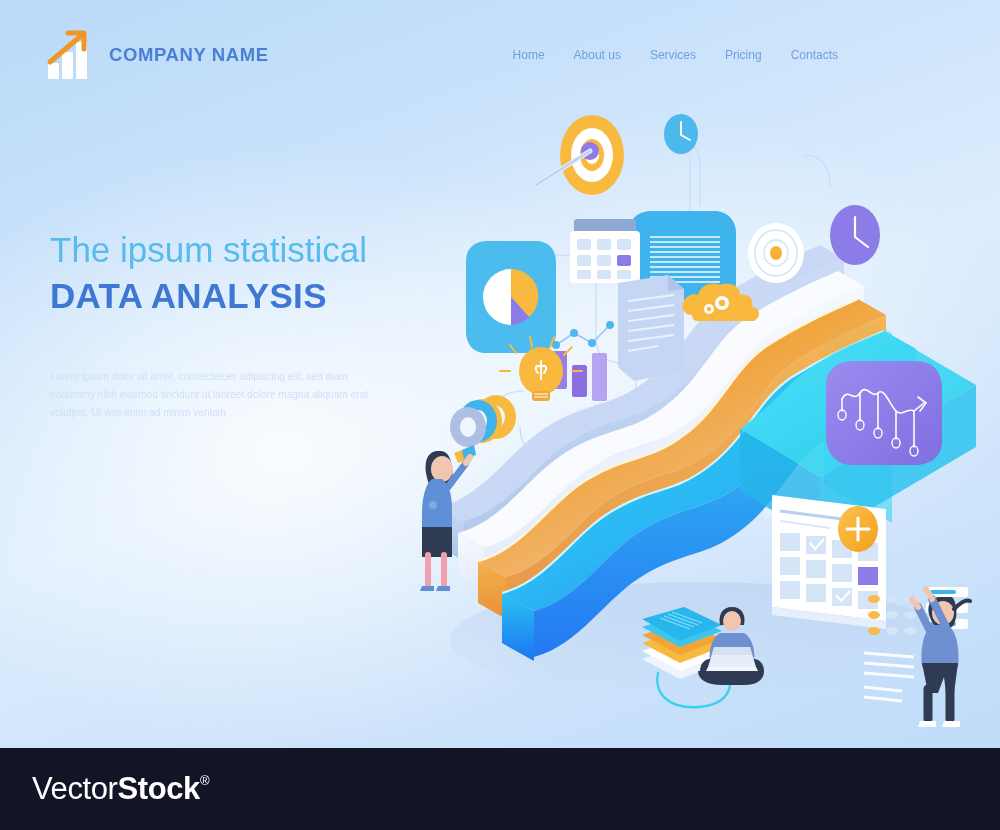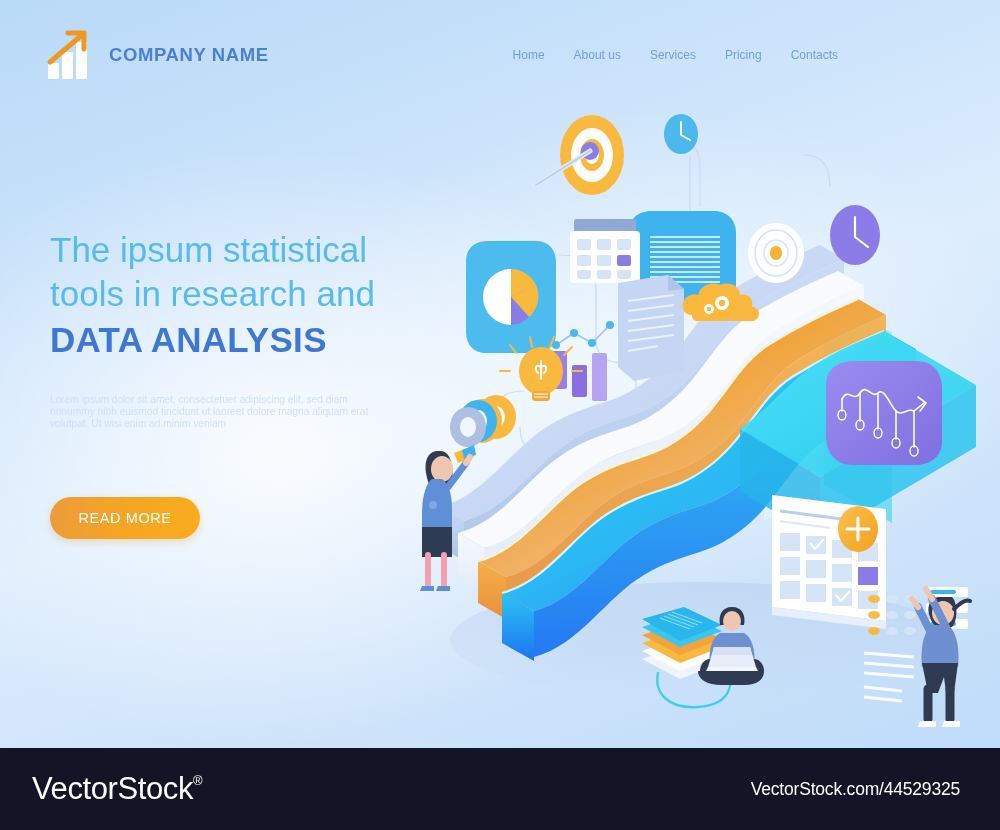--- a/index.html
+++ b/index.html
@@ -73,24 +73,24 @@
   }
   .hero-title-strong {
     font-size: 35px;
     line-height: 48px;
     color: #3f78d2;
     font-weight: bold;
     letter-spacing: 0.3px;
     white-space: nowrap;
   }
   .hero-body {
-    margin-top: 30px;
+    margin-top: 48px;
     width: 330px;
     font-size: 10.2px;
-    line-height: 12px;
+    line-height: 18px;
     color: #cfe0f7;
   }
   .btn-read-more {
     position: absolute;
     left: 50px; top: 497px;
     width: 150px; height: 42px;
     border: none; border-radius: 21px;
     background: linear-gradient(100deg, #eb9b3c 0%, #f5a623 50%, #f9ac1d 100%);
     color: #ffffff;
     font-size: 14.5px;
@@ -118,21 +118,21 @@
     padding: 0 40px 0 32px;
   }
   .vs-logo {
     font-size: 31px;
     color: #ffffff;
     letter-spacing: -0.4px;
     font-family: "Liberation Sans", sans-serif;
     display: flex; align-items: flex-start;
   }
   .vs-logo .vs-light { font-weight: 400; }
-  .vs-logo .vs-bold  { font-weight: normal; }
+  .vs-logo .vs-bold  { font-weight: bold; }
   .vs-logo .vs-reg   { font-size: 13px; margin-top: 2px; }
   .vs-url {
     margin-left: auto;
     font-size: 17.5px;
     color: #ffffff;
     letter-spacing: -0.2px;
   }
 </style>
 </head>
 <body>
@@ -160,26 +160,24 @@
         <a class="nav-link">Home</a>
         <a class="nav-link">About us</a>
         <a class="nav-link">Services</a>
         <a class="nav-link">Pricing</a>
         <a class="nav-link">Contacts</a>
       </nav>
     </div>
 
     <div class="hero-copy">
       <div class="hero-title-line">The ipsum statistical</div>
-      <div class="hero-title-line">tools in research and</div>
       <div class="hero-title-strong">DATA ANALYSIS</div>
       <p class="hero-body">Lorem ipsum dolor sit amet, consectetuer adipiscing elit, sed diam nonummy nibh euismod tincidunt ut laoreet dolore magna aliquam erat volutpat. Ut wisi enim ad minim veniam</p>
     </div>
 
-    <button class="btn-read-more">READ MORE</button>
 
     <div class="illustration">
       <svg width="600" height="640" viewBox="0 0 600 640">
         <defs>
           <linearGradient id="gLav" x1="0" y1="0" x2="1" y2="1">
             <stop offset="0%" stop-color="#d8e4f9"></stop>
             <stop offset="100%" stop-color="#b9cdf0"></stop>
           </linearGradient>
           <linearGradient id="gLavSide" x1="0" y1="0" x2="0" y2="1">
             <stop offset="0%" stop-color="#c9d9f6"></stop>
@@ -585,16 +583,15 @@
       </svg>
     </div>
   </div>
 
   <div class="vs-bar">
     <div class="vs-logo">
       <span class="vs-light">Vector</span>
         <span class="vs-bold">Stock</span>
         <span class="vs-reg">®</span>
     </div>
-    <div class="vs-url">VectorStock.com/44529325</div>
   </div>
 
 </div>
 
 </body></html>

